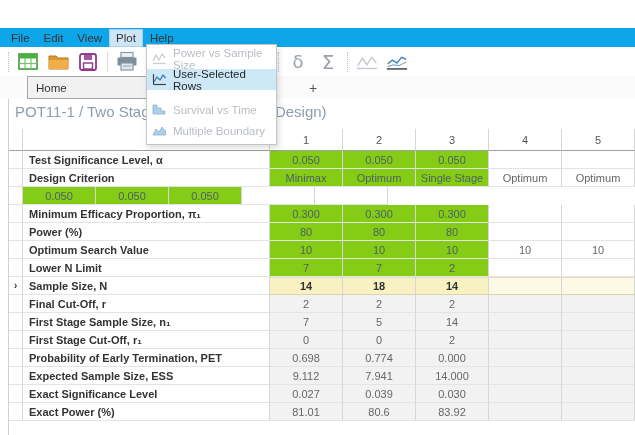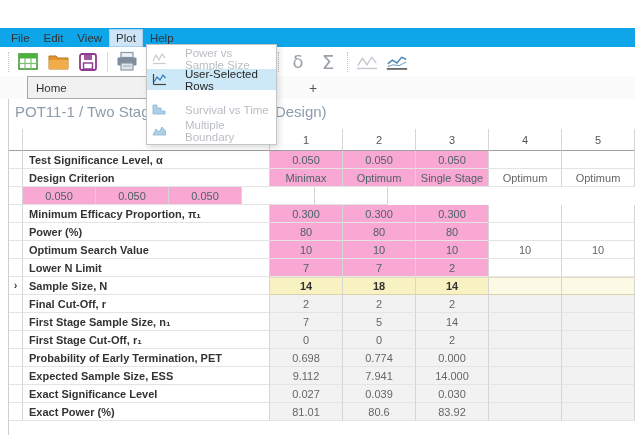--- a/index.html
+++ b/index.html
@@ -40,30 +40,30 @@
   
   .grid{position:absolute;top:30px;left:0;width:626px;}
   .t-row{display:flex;height:18px;}
   .t-row.header{height:22px;}
   .cell{box-sizing:border-box;display:flex;align-items:center;background:#fff;
     border-right:1px solid #d6d6d6;border-bottom:1px solid #e4e4e4;overflow:hidden;}
   .c-marker{width:14px;flex:none;justify-content:center;font-size:10px;color:#333;}
   .c-label{width:247px;flex:none;padding-left:6px;font-weight:bold;font-size:11px;color:#333;}
   .c-val{width:73px;flex:none;justify-content:center;font-size:11px;color:#666;}
   .t-row.header .cell{border-bottom:1px solid #9f9f9f;color:#555;font-weight:normal;}
-  .t-row.input .c-val.hl{background:#f9a8d4;color:#4e6164;}
+  .t-row.input .c-val.hl{background:#84cc16;color:#4e6164;}
   .t-row.result .c-val{background:#fcf9e4;font-weight:bold;color:#333;
     border-bottom:1px solid #d9d2ab;border-top:1px solid #e4dfc0;}
   .t-row.result .c-val.hl{background:#f8f2c3;}
   .t-row.output .c-val{background:#f2f2f2;}
   .marker-glyph{font-weight:bold;color:#444;font-size:11px;line-height:1;}
   
   .plot-menu{position:absolute;left:146px;top:44px;width:129px;background:#fff;
     border:1px solid #c5c5c5;box-shadow:2px 3px 6px rgba(0,0,0,.14);z-index:50;padding:3px 0;}
-  .pm-item{height:21px;display:flex;align-items:center;gap:18px;padding:0 6px 0 5px;
+  .pm-item{height:21px;display:flex;align-items:center;gap:6px;padding:0 6px 0 5px;
     font-size:11.5px;color:#333;cursor:default;}
   .pm-item.disabled{color:#b9bdc3;}
   .pm-item.highlight{background:#cde8f7;color:#262626;}
   .pm-item.pm-gap{margin-top:9px;}
   .pm-ic{width:15px;height:13px;flex:none;display:flex;align-items:center;}
 </style>
 </head>
 <body>
 
 <div class="titlebar">

